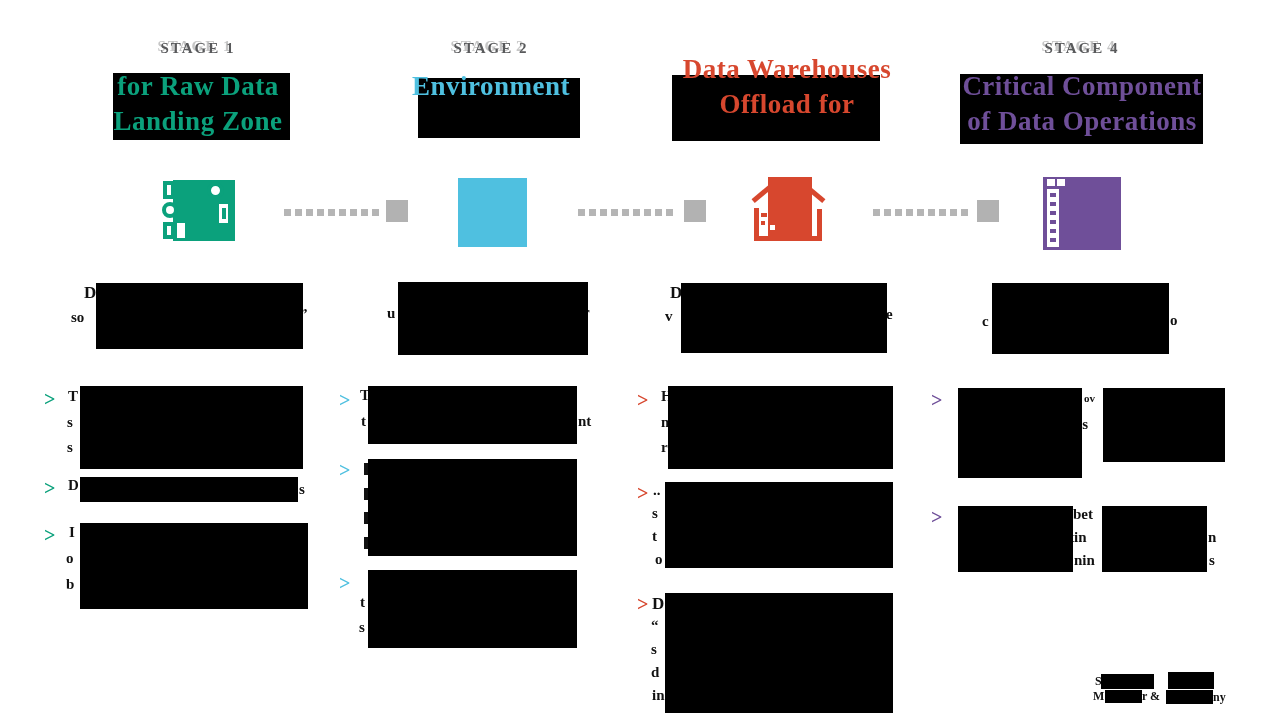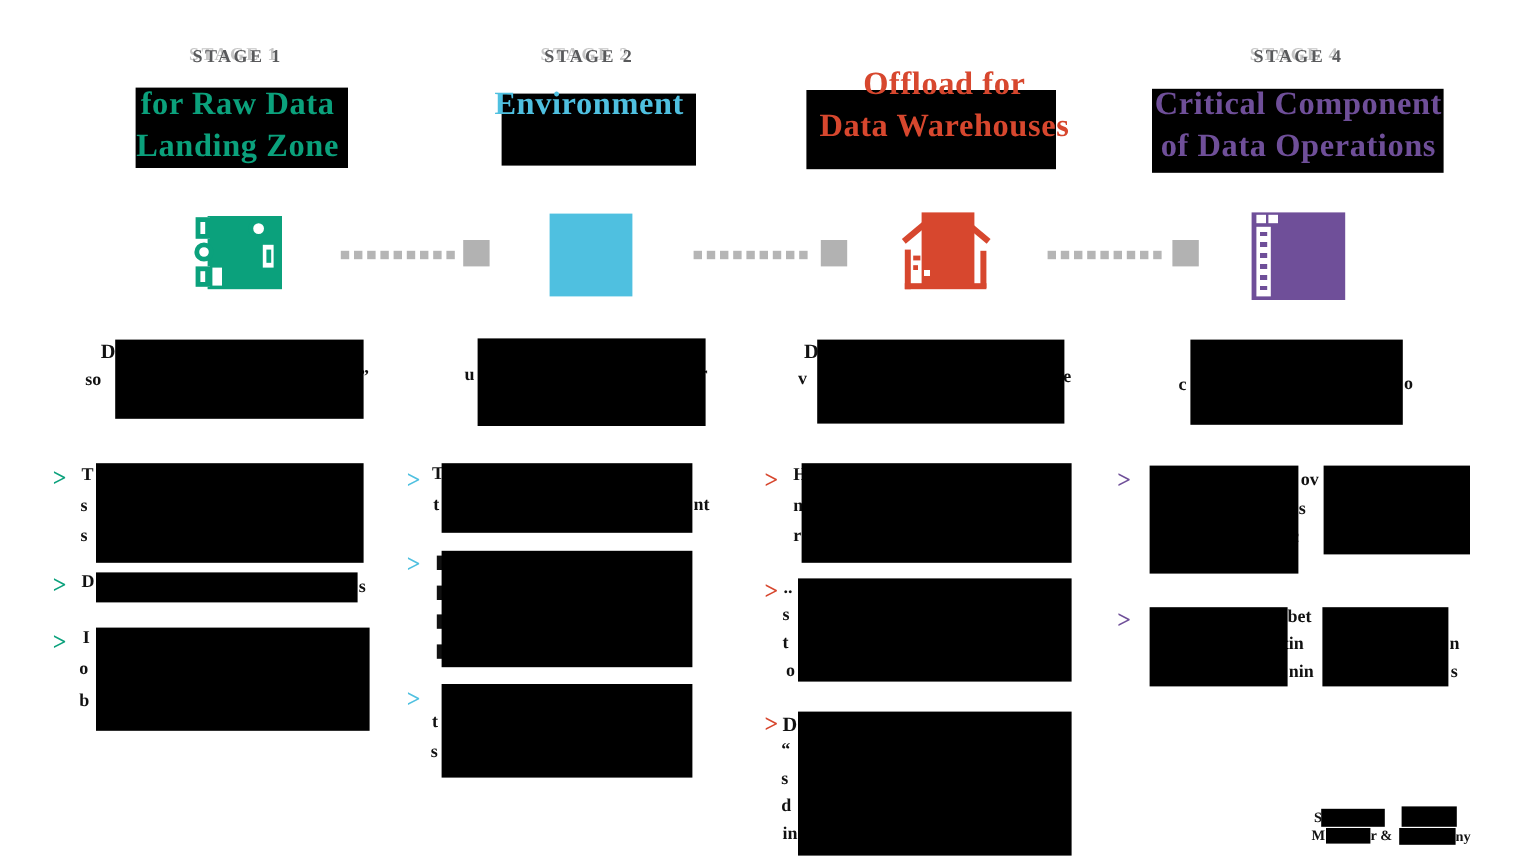--- a/index.html
+++ b/index.html
@@ -33,22 +33,22 @@
     </div>
   </div>
   <div class="col" style="left:361px">
     <div class="stage-label">STAGE 2</div>
     <div class="title" style="color: rgb(79, 192, 224);">
       <div>Environment</div>
     </div>
   </div>
   <div class="col" style="left:657px">
     <div class="title" style="color: rgb(215, 71, 46);">
+      <div>Data Warehouses</div>
       <div>Offload for</div>
-      <div>Data Warehouses</div>
     </div>
   </div>
   <div class="col" style="left:952px">
     <div class="stage-label">STAGE 4</div>
     <div class="title" style="color: rgb(111, 79, 153);">
       <div>Critical Component</div>
       <div>of Data Operations</div>
     </div>
   </div>
 
@@ -150,21 +150,21 @@
       <div class="frag" style="left: 651px; top: 642px; font-size: 15px;">s</div>
       <div class="frag" style="left: 651px; top: 665px; font-size: 15px;">d</div>
       <div class="frag" style="left: 652px; top: 688px; font-size: 15px;">in</div>
       <div class="rbox" style="left: 960px; top: 74px; width: 243px; height: 70px;"></div>
       <div class="rbox" style="left: 992px; top: 283px; width: 177px; height: 71px;"></div>
       <div class="frag" style="left: 982px; top: 314px; font-size: 15px;">c</div>
       <div class="frag" style="left: 1170px; top: 313px; font-size: 15px;">o</div>
       <div class="chev" style="left: 931px; top: 390px; color: rgb(111, 79, 153);">&gt;</div>
       <div class="rbox" style="left: 958px; top: 388px; width: 124px; height: 90px;"></div>
       <div class="rbox" style="left: 1103px; top: 388px; width: 122px; height: 74px;"></div>
-      <div class="frag" style="left: 1084px; top: 393px; font-size: 15px;">ov</div>
+      <div class="frag" style="left: 1084px; top: 393px; font-size: 11px;">ov</div>
       <div class="frag" style="left: 1071px; top: 417px; font-size: 15px;">a s</div>
       <div class="frag" style="left: 1065px; top: 441px; font-size: 15px;">s-c</div>
       <div class="chev" style="left: 931px; top: 507px; color: rgb(111, 79, 153);">&gt;</div>
       <div class="rbox" style="left: 958px; top: 506px; width: 115px; height: 66px;"></div>
       <div class="rbox" style="left: 1102px; top: 506px; width: 105px; height: 66px;"></div>
       <div class="frag" style="left: 1073px; top: 507px; font-size: 15px;">bet</div>
       <div class="frag" style="left: 1069px; top: 530px; font-size: 15px;">tin</div>
       <div class="frag" style="left: 1208px; top: 530px; font-size: 15px;">n</div>
       <div class="frag" style="left: 1074px; top: 553px; font-size: 15px;">nin</div>
       <div class="frag" style="left: 1209px; top: 553px; font-size: 15px;">s</div>

